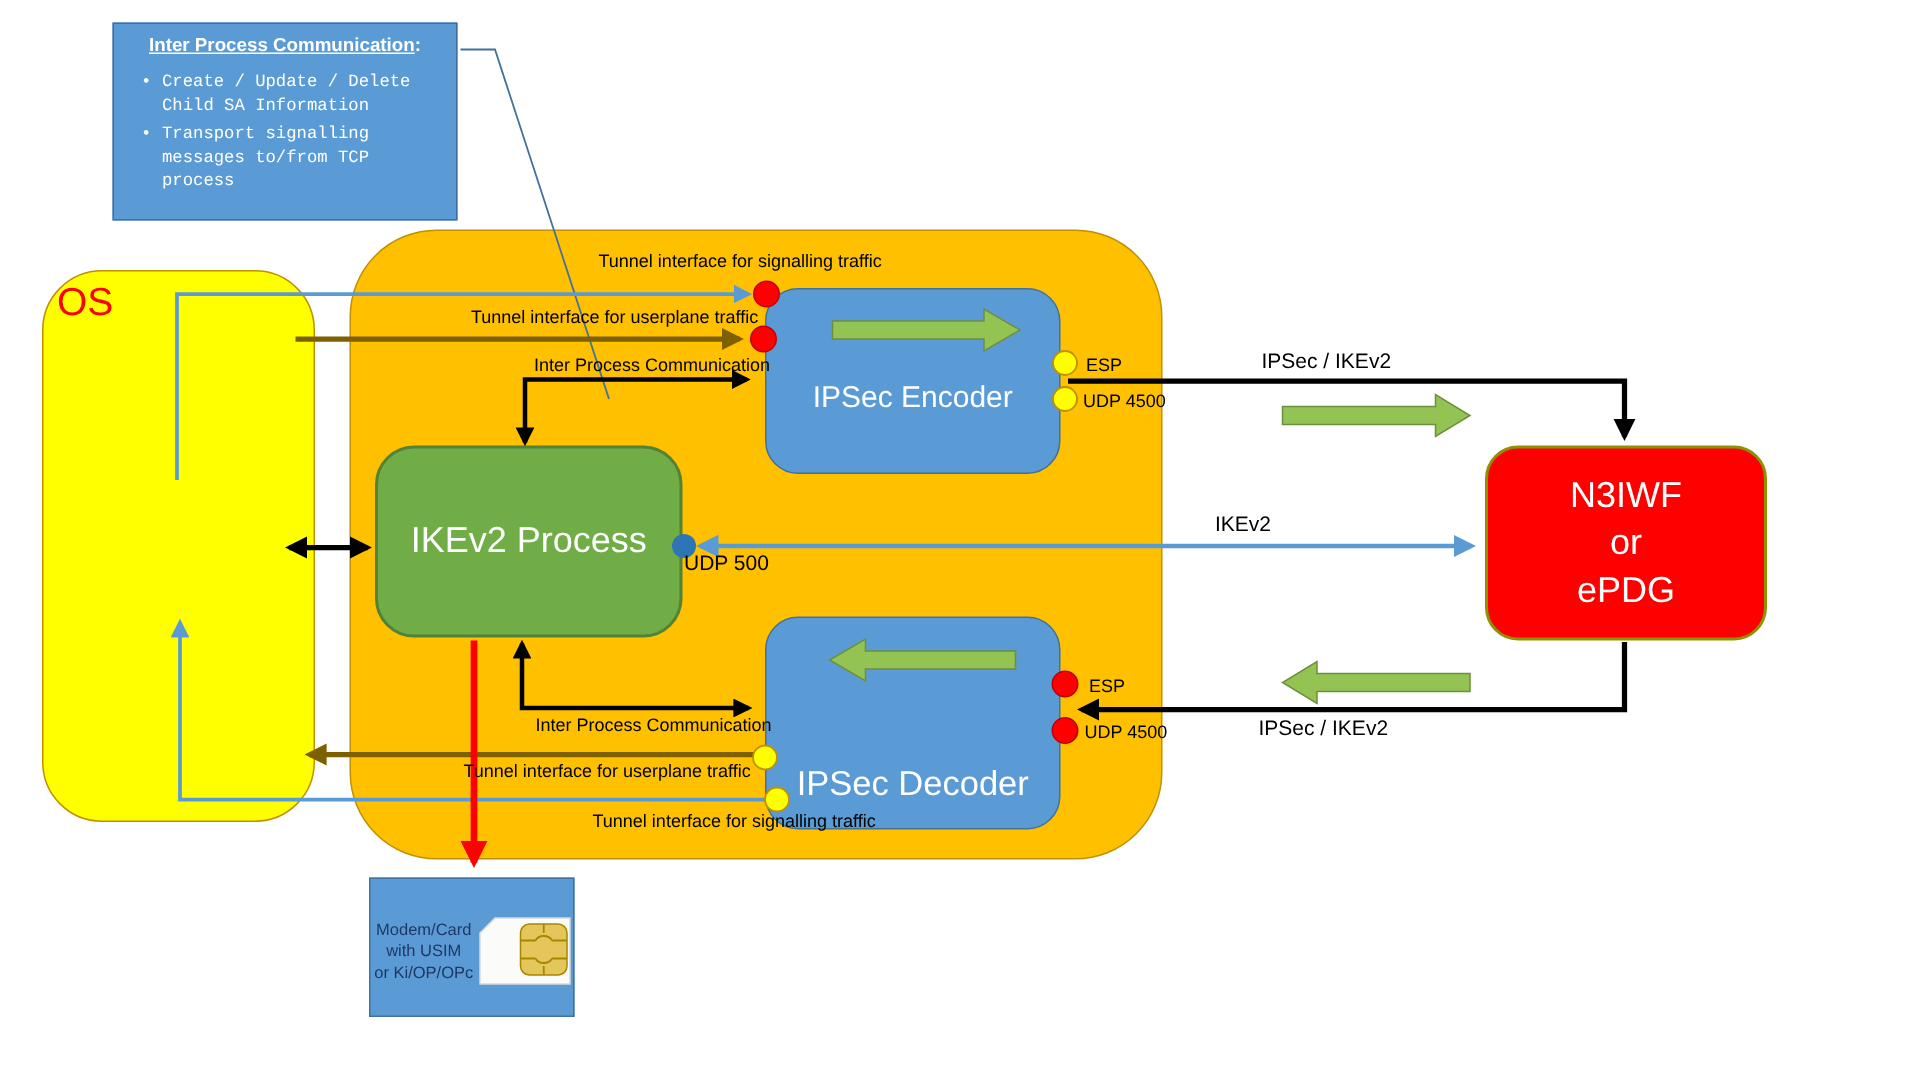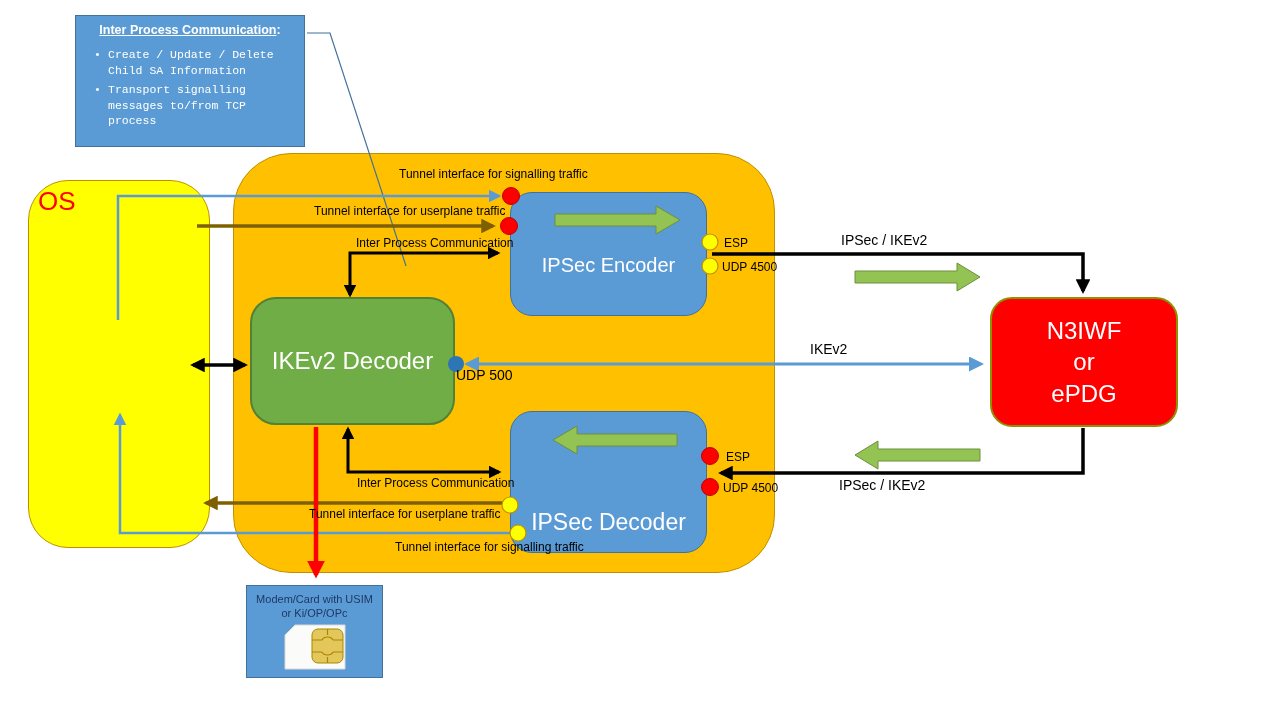--- a/index.html
+++ b/index.html
@@ -27,37 +27,37 @@
   #os-box{left:28px;top:180px;width:182px;height:368px;background:#FFFF00;border:1.5px solid #BF9000;border-radius:40px;}
   #os-label{left:38px;top:186px;color:#FF0000;font-size:26px;}
   #orange-box{left:233px;top:153px;width:542px;height:420px;background:#FFC000;border:1.5px solid #BF9000;border-radius:58px;}
 
   
   #tcp-box{left:47px;top:322px;width:141px;height:86px;background:#0F7CC4;border:2px solid #0B62A0;border-radius:12px;color:#fff;font-size:20px;line-height:1.45;}
   #ikev2-box{left:250px;top:297px;width:205px;height:128px;background:#70AD47;border:2px solid #538135;border-radius:26px;color:#fff;font-size:24px;}
   #encoder-box{left:510px;top:192px;width:197px;height:124px;background:#5B9BD5;border:1.5px solid #41719C;border-radius:22px;color:#fff;font-size:20px;align-items:flex-end;padding-bottom:38px;}
   #decoder-box{left:510px;top:411px;width:197px;height:142px;background:#5B9BD5;border:1.5px solid #41719C;border-radius:22px;color:#fff;font-size:23px;align-items:flex-end;padding-bottom:16px;}
   #n3iwf-box{left:990px;top:297px;width:188px;height:130px;background:#FF0000;border:2px solid #8F9200;border-radius:22px;color:#fff;font-size:24px;line-height:1.3;}
-  #modem-box{left:246px;top:585px;width:137px;height:93px;background:#5B9BD5;border:1px solid #41719C;flex-direction:column;justify-content:flex-start;padding-top:6px;color:#1F3864;font-size:11px;line-height:1.3;}
+  #modem-box{left:246px;top:585px;width:137px;height:93px;background:#5B9BD5;border:1px solid #41719C;flex-direction:row;justify-content:flex-start;padding-top:6px;color:#1F3864;font-size:11px;line-height:1.3;}
   #modem-box .simwrap{margin-top:3px;}
 
   
   .lbl{position:absolute;color:#000;font-size:12px;white-space:nowrap;}
   .lbl14{font-size:14px;}
 </style>
 </head>
 <body>
 
 <div id="canvas">
 
   <div class="box" id="os-box"></div>
   <div class="abs" id="os-label">OS</div>
   <div class="box" id="orange-box"></div>
 
-  <div class="box" id="ikev2-box">IKEv2 Decoder</div>
+  <div class="box" id="ikev2-box">IKEv2 Process</div>
   <div class="box" id="encoder-box">IPSec Encoder</div>
   <div class="box" id="decoder-box">IPSec Decoder</div>
   <div class="box pre" id="n3iwf-box">N3IWF
 or
 ePDG</div>
 
   <div class="box" id="modem-box">
     <span class="pre">Modem/Card with USIM
 or Ki/OP/OPc</span>
     <span class="simwrap">

